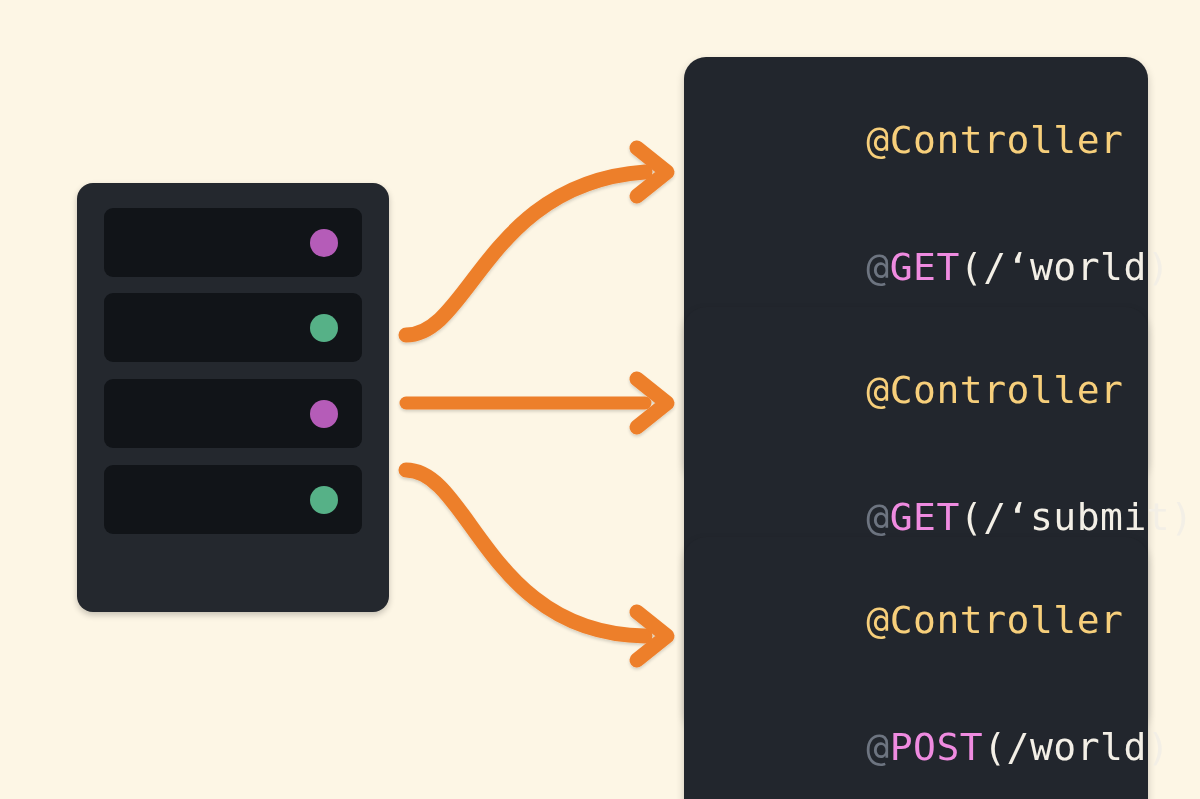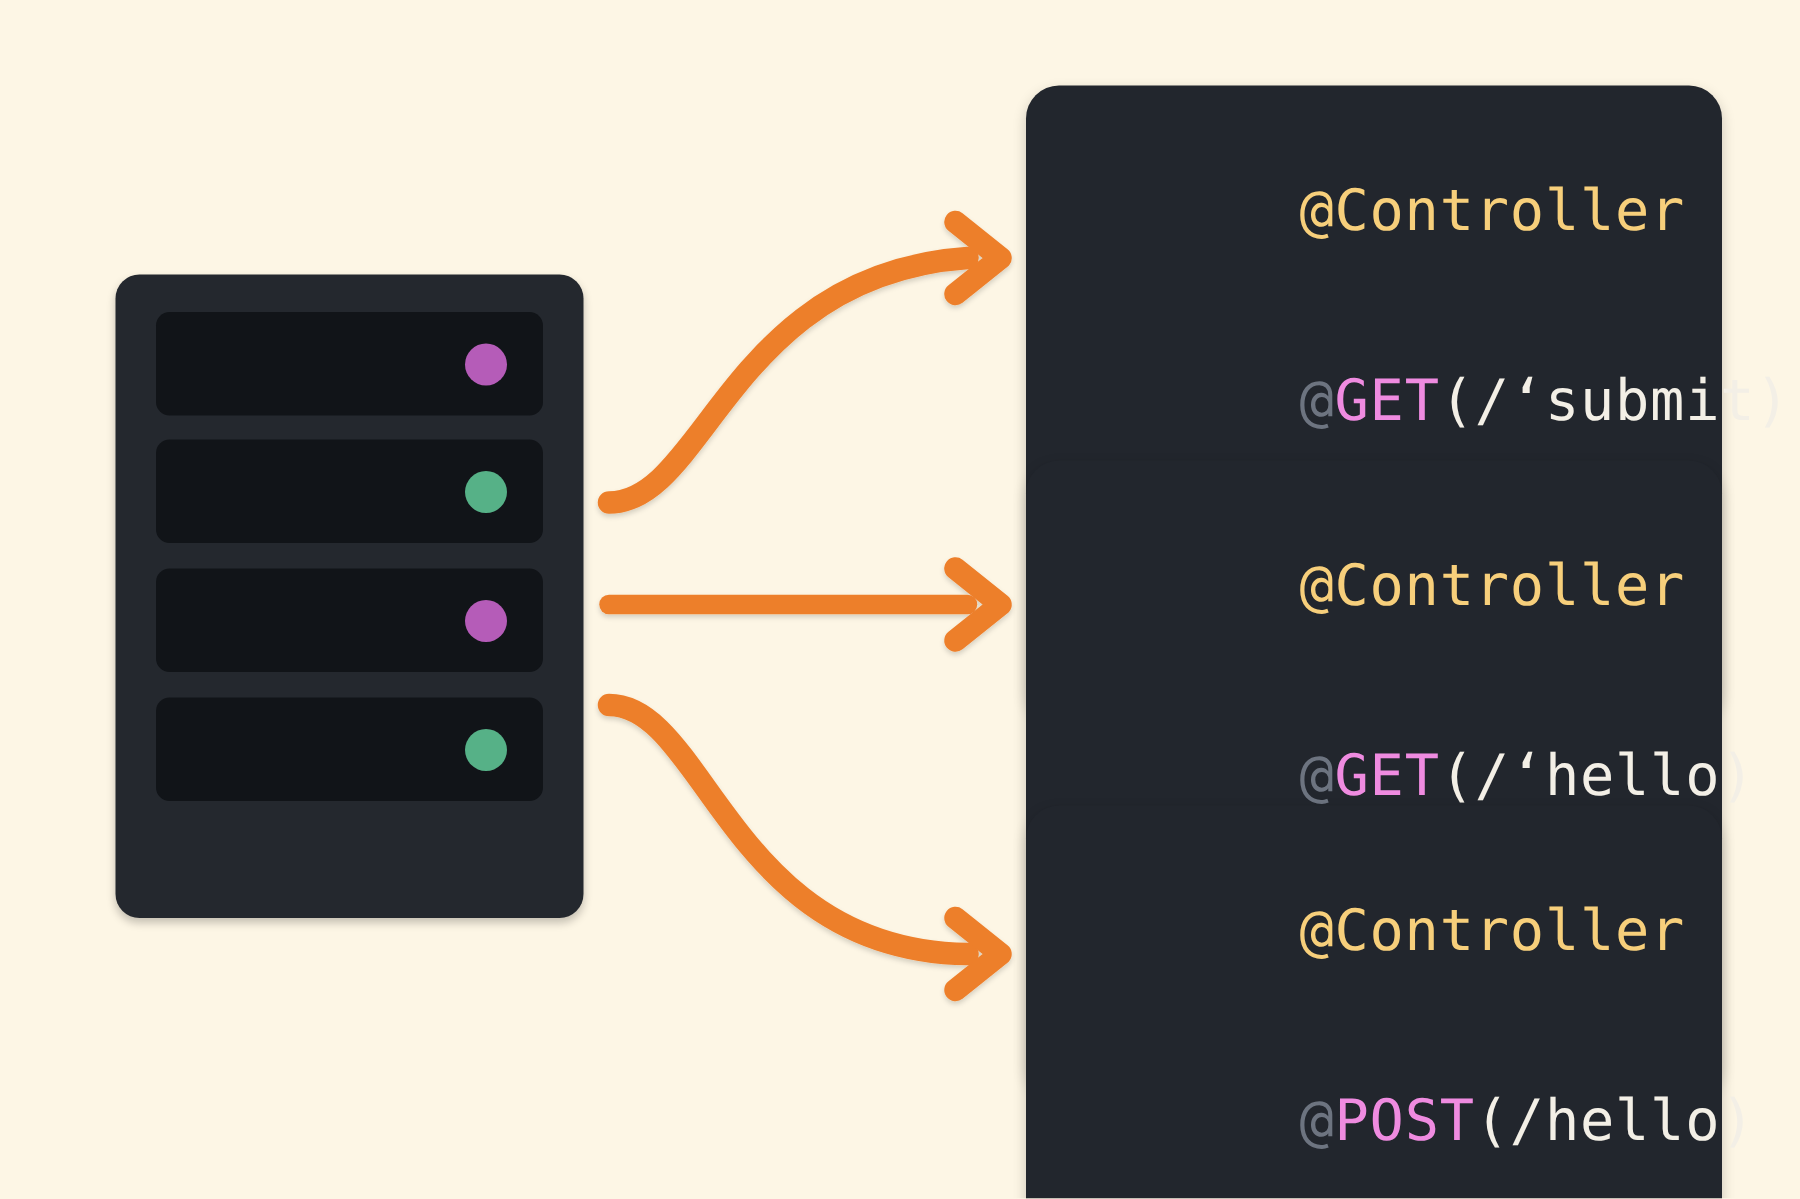--- a/index.html
+++ b/index.html
@@ -124,42 +124,42 @@
         <path d="M 637 612 L 667 636 L 637 660" fill="none" stroke="#ed7f2b" stroke-width="15" stroke-linecap="round" stroke-linejoin="round"></path>
       </g>
     </g>
   </svg>
 
   <div class="card" style="top:57px">
     <div class="code-line">
       <span class="tok-deco">@Controller</span>
     </div>
     <div class="code-line">
-      <span class="tok-at">@</span><span class="tok-method">GET</span><span class="tok-plain">(/‘submit)</span>
+      <span class="tok-at">@</span><span class="tok-method">GET</span><span class="tok-plain">(/‘world)</span>
     </div>
     <div class="code-line indented">
       <span class="tok-body">Hello!</span>
     </div>
   </div>
 
   <div class="card" style="top:307px">
     <div class="code-line">
       <span class="tok-deco">@Controller</span>
     </div>
     <div class="code-line">
-      <span class="tok-at">@</span><span class="tok-method">GET</span><span class="tok-plain">(/‘hello)</span>
+      <span class="tok-at">@</span><span class="tok-method">GET</span><span class="tok-plain">(/‘submit)</span>
     </div>
     <div class="code-line indented">
       <span class="tok-body">World!</span>
     </div>
   </div>
 
   <div class="card" style="top:537px">
     <div class="code-line">
       <span class="tok-deco">@Controller</span>
     </div>
     <div class="code-line">
-      <span class="tok-at">@</span><span class="tok-method">POST</span><span class="tok-plain">(/hello)</span>
+      <span class="tok-at">@</span><span class="tok-method">POST</span><span class="tok-plain">(/world)</span>
     </div>
 
   </div>
 
 </div>
 
 </body></html>

